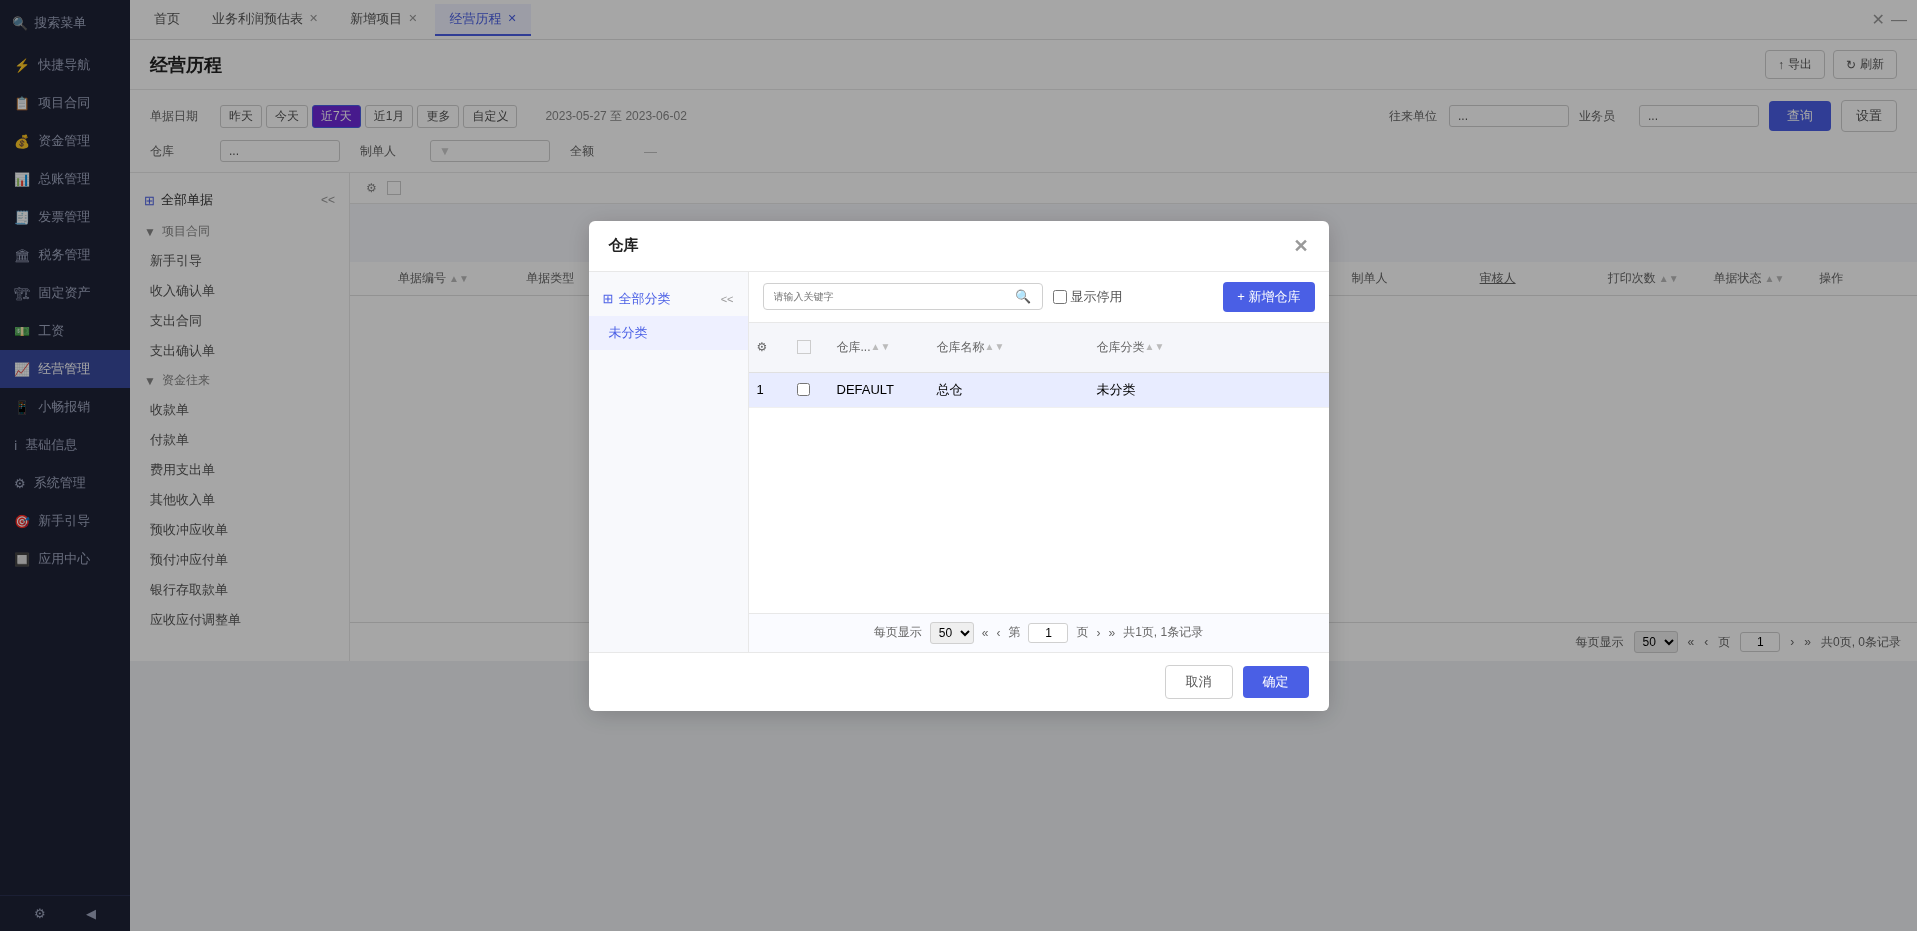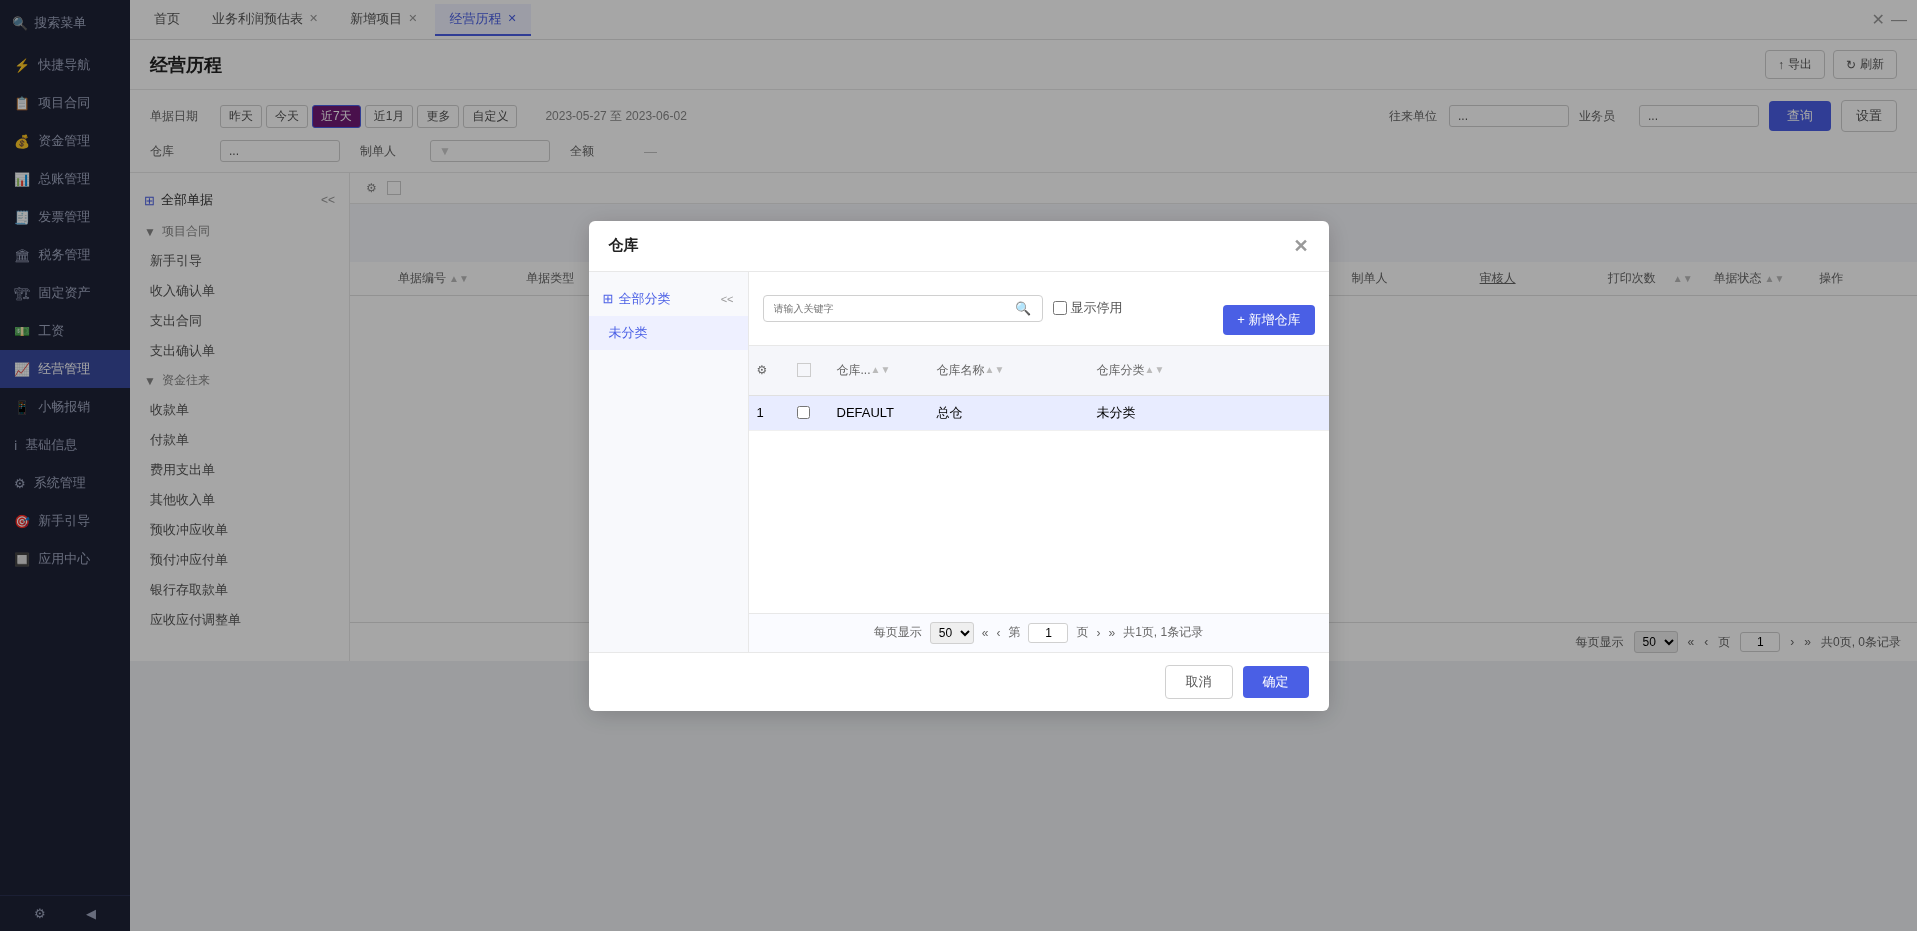--- a/index.html
+++ b/index.html
@@ -57,21 +57,21 @@
     }
 
     
     .filter-bar {
       background: #fff; padding: 10px 20px; border-bottom: 1px solid #e8e8e8;
     }
     .filter-row { display: flex; align-items: center; gap: 20px; margin-bottom: 8px; }
     .filter-label { color: #666; font-size: 12px; min-width: 50px; }
     .date-btns { display: flex; gap: 4px; align-items: center; }
     .date-btn { padding: 2px 8px; border: 1px solid #d0d0d0; border-radius: 3px; cursor: pointer; font-size: 12px; background: #fff; color: #555; }
-    .date-btn.active { background: #701a75; color: #fff; border-color: #4a5fe5; }
+    .date-btn.active { background: #6d28d9; color: #fff; border-color: #4a5fe5; }
     .date-range { font-size: 12px; color: #888; margin-left: 8px; }
     .filter-select { border: 1px solid #d0d0d0; border-radius: 3px; padding: 3px 8px; font-size: 12px; color: #555; cursor: pointer; background: #fff; min-width: 120px; display: flex; align-items: center; justify-content: space-between; }
     .btn-query { background: #4a5fe5; color: #fff; border: none; border-radius: 4px; padding: 6px 18px; cursor: pointer; font-size: 13px; }
     .btn-settings { border: 1px solid #d0d0d0; background: #fff; border-radius: 4px; padding: 6px 14px; cursor: pointer; font-size: 13px; color: #555; }
 
     .filter-row2 { display: flex; align-items: center; gap: 20px; }
 
     
     .content-area {
       display: flex; flex: 1; overflow: hidden; background: #f5f6fa;
@@ -144,21 +144,21 @@
       padding: 5px 10px; font-size: 13px; display: flex; align-items: center; gap: 6px; max-width: 280px;
     }
     .modal-search input {
       border: none; outline: none; font-size: 10px; width: 100%;
     }
     .show-disabled { display: flex; align-items: center; gap: 4px; font-size: 13px; color: #555; }
     .checkbox { width: 14px; height: 14px; border: 1px solid #d0d0d0; border-radius: 2px; cursor: pointer; }
     .btn-add {
       background: #4a5fe5; color: #fff; border: none; border-radius: 4px;
       padding: 6px 14px; cursor: pointer; font-size: 13px; margin-left: auto;
-      display: flex; align-items: flex-start; gap: 4px; margin-top: 23px;
+      display: flex; align-items: flex-start; gap: 4px;
     }
     .modal-table { flex: 1; overflow: auto; }
     .modal-table-header {
       display: grid; grid-template-columns: 40px 40px 100px 160px 140px;
       background: #f5f6fa; border-bottom: 1px solid #e0e0e0;
       font-size: 12px; color: #666; padding: 8px 0; position: sticky; top: 0;
     }
     .modal-table-row {
       display: grid; grid-template-columns: 40px 40px 100px 160px 140px;
       border-bottom: 1px solid #f0f0f0; font-size: 13px;
@@ -415,21 +415,21 @@
           <span class="sort-icon">▲▼</span>
         </div>
         <div style="flex:1;padding:0 8px;"><span>单据类型</span></div>
         <div style="flex:1;padding:0 8px;"><span>单据日期</span></div>
         <div style="flex:1.5;padding:0 8px;"><span>往来单位</span></div>
         <div style="flex:1;padding:0 8px;"><span>金额</span></div>
         <div style="flex:1;padding:0 8px;"><span>业务员</span></div>
         <div style="flex:1;padding:0 8px;"><span>仓库</span></div>
         <div style="flex:1;padding:0 8px;"><span>制单人</span></div>
         <div style="flex:1;padding:0 8px;text-decoration:underline;"><span>审核人</span></div>
-        <div style="flex:0.8;padding:0 8px;display:flex;align-items:center;gap:17px;">
+        <div style="flex:0.8;padding:0 8px;display:flex;align-items:center;gap:3px;">
           <span>打印次数</span>
           <span class="sort-icon">▲▼</span>
         </div>
         <div style="flex:0.8;padding:0 8px;display:flex;align-items:center;gap:3px;">
           <span>单据状态</span>
           <span class="sort-icon">▲▼</span>
         </div>
         <div style="flex:0.8;padding:0 8px;"><span>操作</span></div>
       </div>
 

